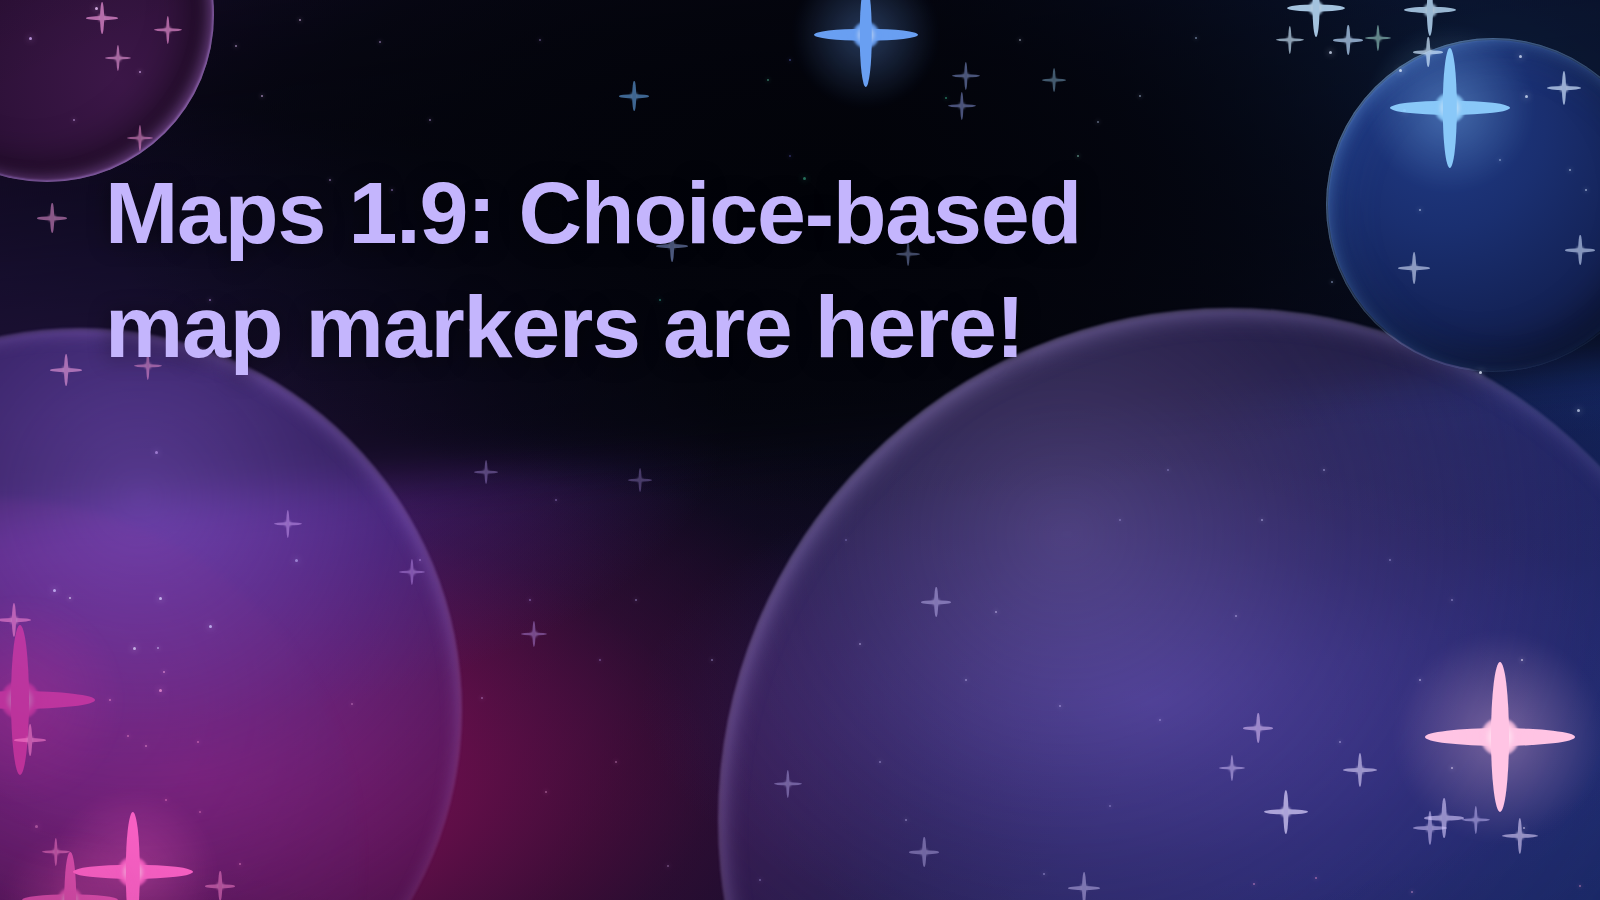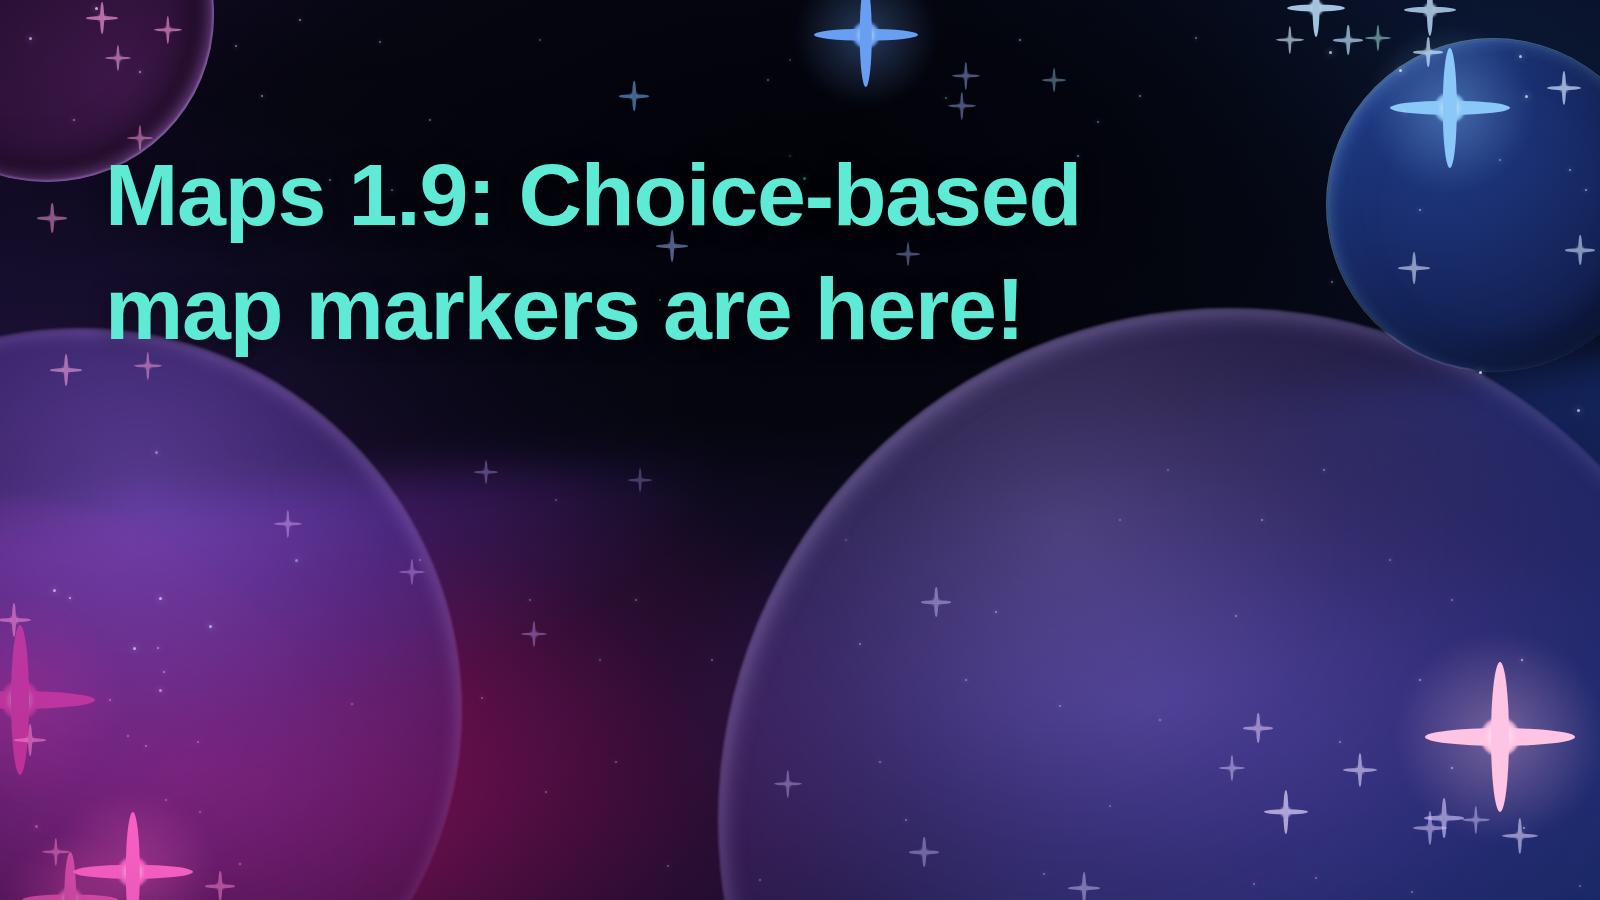--- a/index.html
+++ b/index.html
@@ -193,22 +193,22 @@
   #release-badge-label {
     display:block;
     color:#ffffff;
     font-size:74px;
     font-weight:bold;
     letter-spacing:-0.5px;
     line-height:0.95;
   }
 
   #headline {
-    margin-top:28px;
-    color:#5eead4;
+    margin-top:46px;
+    color:#c4b5fd;
     font-size:88px;
     font-weight:bold;
     line-height:1.30;
     letter-spacing:-1.2px;
     white-space:pre-line;
     text-shadow:0 2px 22px rgba(0,0,0,0.45);
   }
 </style>
 </head>
 <body>

